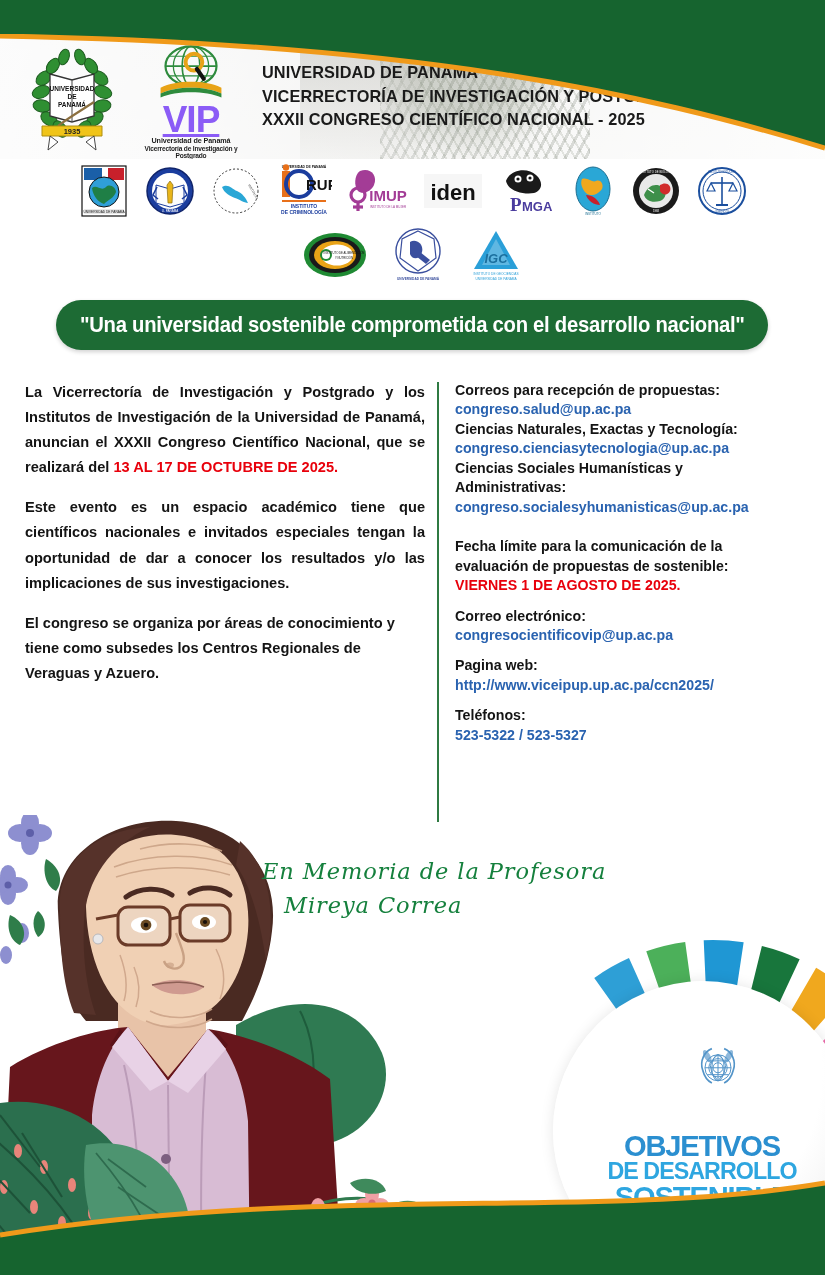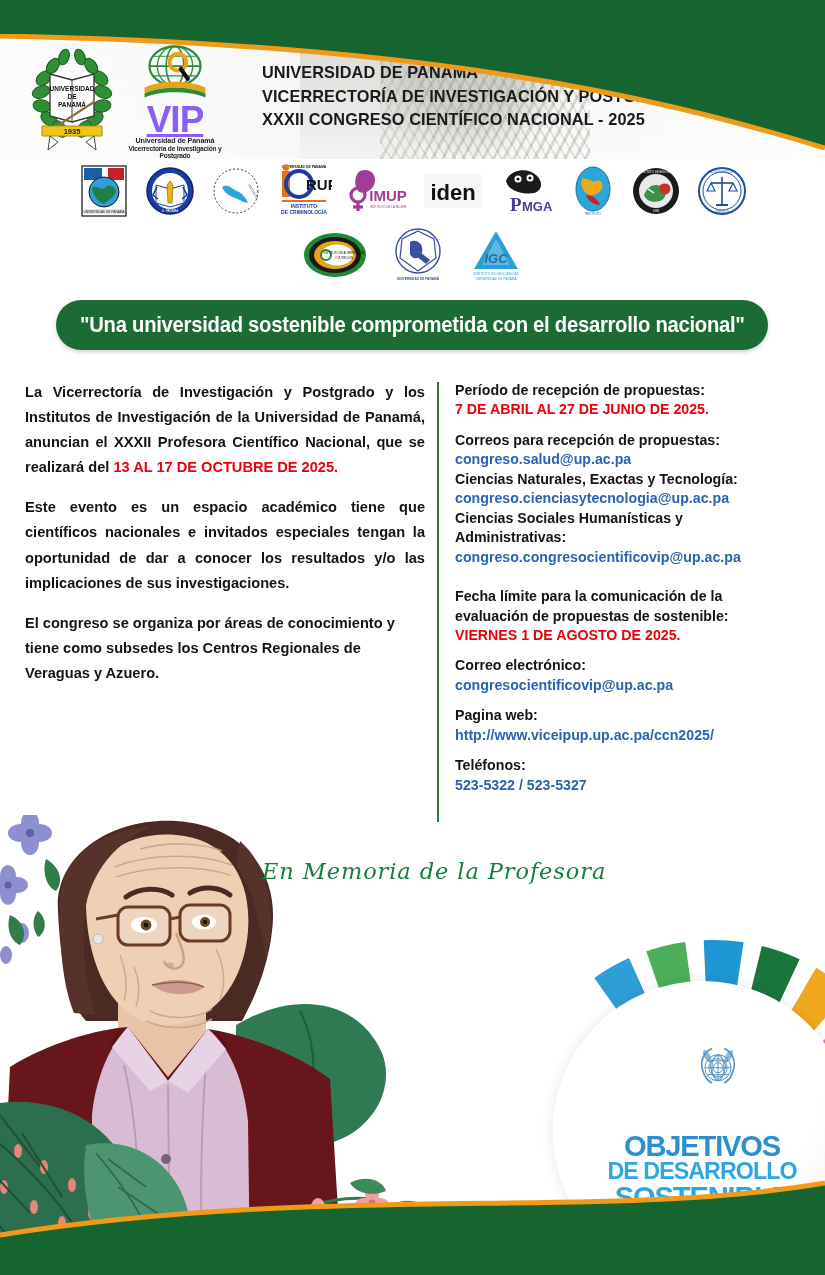--- a/index.html
+++ b/index.html
@@ -48,21 +48,21 @@
       radial-gradient(ellipse at 40% 30%, rgba(120,130,110,.30) 0 28%, transparent 60%),
       repeating-linear-gradient(118deg, rgba(90,100,85,.20) 0 3px, transparent 3px 9px),
       repeating-linear-gradient(60deg, rgba(110,120,100,.17) 0 2px, transparent 2px 8px);
     filter:blur(.4px);
   }
   .header-photo::after{
     content:""; position:absolute; left:300px; top:18px; width:120px; height:110px;
     background:linear-gradient(180deg, rgba(200,200,195,.55), rgba(230,230,226,.2));
   }
 
-  .logos-left { position:absolute; left:24px; top:6px; display:flex; align-items:flex-start; gap:0; z-index:12; }
+  .logos-left { position:absolute; left:24px; top:6px; display:flex; align-items:flex-start; gap:16px; z-index:12; }
 
   
   .crest { width:96px; height:112px; position:relative; }
   
   .viplogo { width:110px; height:112px; position:relative; text-align:center; }
   .vip-word {
     font-family:"Liberation Sans", sans-serif; font-weight:bold;
     font-size:37px; letter-spacing:-1px; color:#8b5cf6; line-height:.9; margin-top:-3px;text-decoration:underline;
   }
   .vip-sub1 { font-size:7.2px; font-weight:bold; color:#1d1d1d; letter-spacing:-.1px; }
@@ -392,41 +392,37 @@
       </div>
 
     </div>
   </div>
 
   <div class="slogan">
     <span>"Una universidad sostenible comprometida con el desarrollo nacional"</span>
   </div>
 
   <div class="col-left">
-    <p><span>La Vicerrectoría de Investigación y Postgrado y los Institutos de Investigación de la Universidad de Panamá, anuncian el XXXII Profesora Científico Nacional, que se realizará del </span><span class="red">13 AL 17 DE OCTUBRE DE 2025.</span></p>
+    <p><span>La Vicerrectoría de Investigación y Postgrado y los Institutos de Investigación de la Universidad de Panamá, anuncian el XXXII Congreso Científico Nacional, que se realizará del </span><span class="red">13 AL 17 DE OCTUBRE DE 2025.</span></p>
     <p>Este evento es un espacio académico tiene que científicos nacionales e invitados especiales tengan la oportunidad de dar a conocer los resultados y/o las implicaciones de sus investigaciones.</p>
     <p>El congreso se organiza por áreas de conocimiento y tiene como subsedes los Centros Regionales de Veraguas y Azuero.</p>
   </div>
 
   <div class="divider"></div>
 
   <div class="col-right">
-    <div class="blk">
-      <div>Período de recepción de propuestas:</div>
-      <div class="redline">7 DE ABRIL AL 27 DE JUNIO DE 2025.</div>
-    </div>
 
     <div class="blk">
       <div>Correos para recepción de propuestas:</div>
       <div class="mail">congreso.salud@up.ac.pa</div>
       <div>Ciencias Naturales, Exactas y Tecnología:</div>
       <div class="mail">congreso.cienciasytecnologia@up.ac.pa</div>
       <div>Ciencias Sociales Humanísticas y</div>
       <div>Administrativas:</div>
-      <div class="mail">congreso.congresocientificovip@up.ac.pa</div>
+      <div class="mail">congreso.socialesyhumanisticas@up.ac.pa</div>
     </div>
 
     <div class="gap"></div>
 
     <div class="blk">
       <div>Fecha límite para la comunicación de la</div>
       <div>evaluación de propuestas de sostenible:</div>
       <div class="redline">VIERNES 1 DE AGOSTO DE 2025.</div>
     </div>
 
@@ -617,20 +613,21 @@
             <path d="M392,390 C406,382 424,386 428,398 C414,404 398,400 392,390 Z"></path>
             <path d="M300,432 C312,426 328,430 332,440 C320,446 306,442 300,432 Z"></path>
           </g>
         </g>
       </g>
     </svg>
   </div>
 
   <div class="memoriam">
     <span class="l1">En Memoria de la Profesora</span>
+    <span class="l2">Mireya Correa</span>
   </div>
 
   <div class="sdg">
     <svg viewBox="0 0 420 370" width="420" height="370">
       <g transform="translate(300,250)">
 
         <g id="wheel">
             <path d="M-68.36,-96.19 L-118.75,-167.10 A205,205 0 0 1 -84.03,-186.98 L-48.37,-107.63 A118,118 0 0 0 -68.36,-96.19 Z" fill="#2e9fd6"></path>
             <path d="M-38.42,-111.57 L-66.74,-193.83 A205,205 0 0 1 -27.82,-203.10 L-16.01,-116.91 A118,118 0 0 0 -38.42,-111.57 Z" fill="#4cb05a"></path>
             <path d="M-5.35,-117.88 L-9.30,-204.79 A205,205 0 0 1 30.65,-202.70 L17.65,-116.67 A118,118 0 0 0 -5.35,-117.88 Z" fill="#1f97d4"></path>

